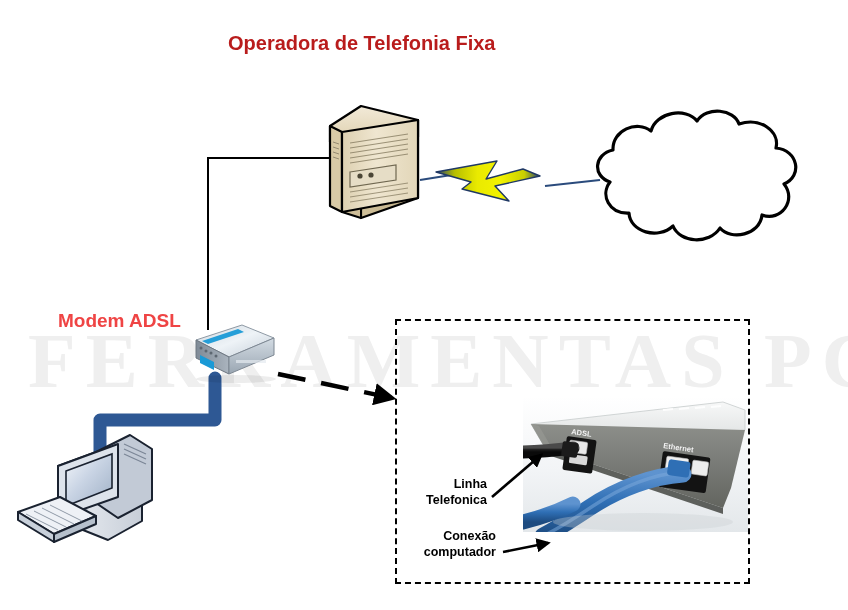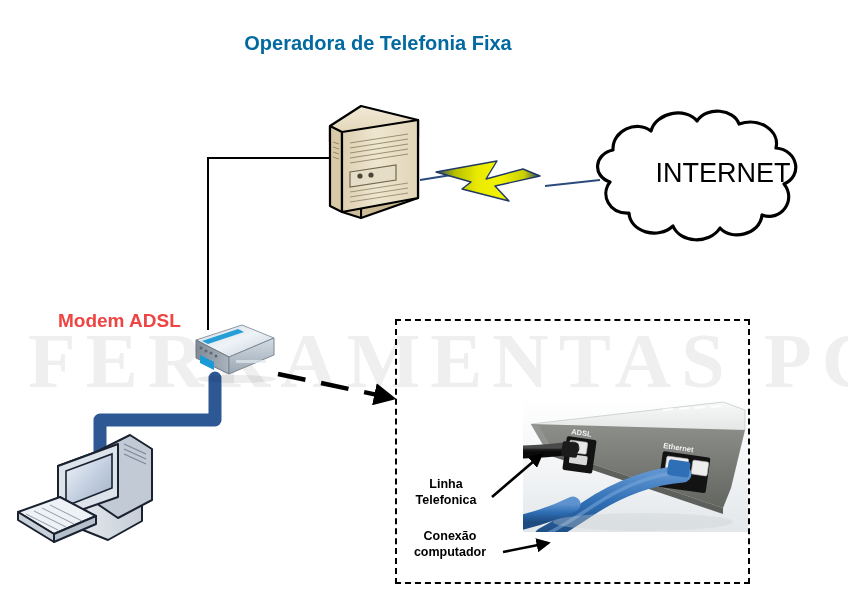--- a/index.html
+++ b/index.html
@@ -34,24 +34,24 @@
     white-space: nowrap;
     user-select: none;
     z-index: 1;
   }
 
   
   #operator-title {
     left: 228px;
     top: 30px;
     width: 300px;
-    text-align: center;
+    text-align: left;
     font-size: 20px;
     font-weight: 700;
-    color: #0369a1;
+    color: #b91c1c;
     line-height: 27px;
     z-index: 6;
   }
   #modem-label {
     left: 58px;
     top: 310px;
     font-size: 19px;
     font-weight: 700;
     color: #ef4444;
     z-index: 6;
@@ -75,21 +75,21 @@
     font-size: 27px;
     font-weight: 400;
     color: #000;
     z-index: 6;
   }
   .ann-label {
     font-size: 12.5px;
     font-weight: 700;
     color: #000;
     line-height: 16px;
-    text-align: center;
+    text-align: right;
     z-index: 7;
   }
   #ann-linha { left: 405px; top: 476px; width: 82px; }
   #ann-conexao { left: 404px; top: 528px; width: 92px; }
 
   
   svg.layer {
     position: absolute;
     left: 0; top: 0;
     width: 848px;
@@ -391,21 +391,20 @@
 
     <line x1="278" y1="374" x2="392" y2="398" stroke="#000" stroke-width="4.5" stroke-dasharray="28 16" marker-end="url(#arrowDash)"></line>
 
     <line x1="492" y1="497" x2="541" y2="455" stroke="#000" stroke-width="2.6" marker-end="url(#arrowSolid)"></line>
 
     <line x1="503" y1="552" x2="548" y2="543" stroke="#000" stroke-width="2.6" marker-end="url(#arrowSolid)"></line>
   </svg>
 
   <div class="abs" id="operator-title">Operadora de Telefonia Fixa</div>
 
-  <div class="abs" id="cloud-label">INTERNET</div>
 
   <div class="abs" id="modem-label">Modem ADSL</div>
 
 
   <div class="abs ann-label" id="ann-linha">Linha Telefonica</div>
 
   <div class="abs ann-label" id="ann-conexao">Conexão computador</div>
 
 </div>
 

